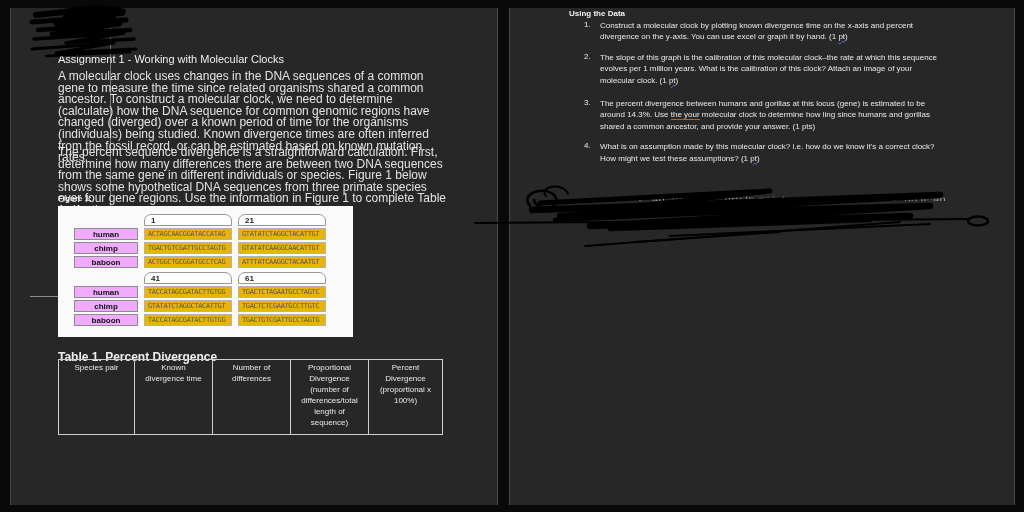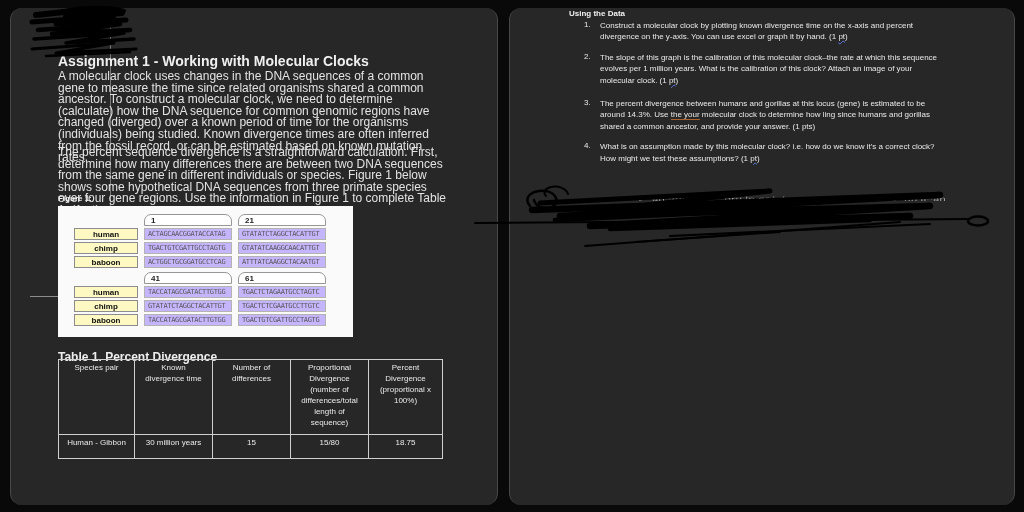--- a/index.html
+++ b/index.html
@@ -1,39 +1,39 @@
 <!DOCTYPE html>
 <html><head>
 <meta charset="utf-8">
 <style>
   html,body{margin:0;padding:0;background:#060606;}
   .stage{position:relative;width:1024px;height:512px;background:#090909;overflow:hidden;
          font-family:"Liberation Sans",sans-serif;}
   .page{position:absolute;top:8px;height:497px;background:#272727;box-sizing:border-box;
-        border-left:1px solid #484848;border-right:1px solid #484848;border-radius:12px;}
+        border-left:1px solid #484848;border-right:1px solid #484848;}
   .page-left{left:10px;width:488px;}
   .page-right{left:509px;width:506px;}
 
   
   .comment-vline{position:absolute;left:99px;top:0;width:1px;height:290px;background:rgba(175,175,175,.6);}
   .comment-hline{position:absolute;left:19px;top:288px;width:29px;height:1px;background:rgba(175,175,175,.75);}
-  .lp-title{position:absolute;left:47px;top:45px;font-size:14px;font-weight:bold;color:#f0f0f0;}
+  .lp-title{position:absolute;left:47px;top:45px;font-size:11px;font-weight:normal;color:#f0f0f0;}
   .lp-para{position:absolute;left:47px;width:392px;font-size:12px;line-height:11.6px;color:#e3e3e3;}
   .lp-para1{top:63px;}
   .lp-para2{top:139px;}
   .lp-figlabel{position:absolute;left:47px;top:186px;font-size:8px;font-weight:bold;color:#f0f0f0;}
   .fig-box{position:absolute;left:47px;top:198px;width:295px;height:131px;background:#fafafa;
            box-sizing:border-box;padding:8px 0 0 16px;}
   .fig-grid{display:grid;grid-template-columns:64px 88px 88px;column-gap:6px;row-gap:2px;margin-bottom:4px;}
   .fig-spacer{height:12px;}
   .fig-tab{height:12px;background:#fff;border:1px solid #979797;border-radius:7px 7px 0 0;
            font-size:8px;font-weight:bold;color:#1c1c1c;line-height:11px;padding-left:6px;box-sizing:border-box;}
-  .fig-label{height:12px;background:#fef9c3;border:1px solid #8c8c8c;font-size:8px;font-weight:bold;
+  .fig-label{height:12px;background:#f0abfc;border:1px solid #8c8c8c;font-size:8px;font-weight:bold;
              color:#101010;text-align:center;line-height:11px;box-sizing:border-box;}
-  .fig-seq{height:12px;background:#c4b5fd;border:1px solid #b3b3b3;font-family:"DejaVu Sans Mono",monospace;
+  .fig-seq{height:12px;background:#eab308;border:1px solid #b3b3b3;font-family:"DejaVu Sans Mono",monospace;
            font-size:7px;letter-spacing:-.35px;color:#585858;line-height:11px;padding-left:3px;
            box-sizing:border-box;white-space:nowrap;overflow:hidden;}
   .lp-tablecap{position:absolute;left:47px;top:342px;font-size:12px;font-weight:bold;color:#eee;}
   .lp-table{position:absolute;left:47px;top:351px;border-collapse:collapse;table-layout:fixed;width:384px;}
   .lp-table th,.lp-table td{border:1px solid #cfcfcf;color:#e9e9e9;font-size:8px;line-height:11px;
            padding:2px 6px;text-align:center;vertical-align:top;font-weight:normal;overflow:hidden;}
   .lp-table thead th{height:70px;}
   .lp-table tbody td{height:19px;}
 
   
@@ -116,27 +116,20 @@
       <thead>
           <tr>
             <th>Species pair</th>
             <th>Known divergence time</th>
             <th>Number of differences</th>
             <th>Proportional Divergence (number of differences/total length of sequence)</th>
             <th>Percent Divergence (proportional x 100%)</th>
           </tr>
         </thead>
       <tbody>
-          <tr>
-            <td>Human - Gibbon</td>
-            <td>30 million years</td>
-            <td>15</td>
-            <td>15/80</td>
-            <td>18.75</td>
-          </tr>
         </tbody>
     </table>
   </div>
 
   <div class="page page-right">
     <div class="rp-heading">Using the Data</div>
     <div class="rp-list">
         <div class="rp-item">
           <span class="rp-num">1.</span>
           <span class="rp-txt">Construct a molecular clock by plotting known divergence time on the x-axis and percent divergence on the y-axis. You can use excel or graph it by hand. (1 <span class="sp-blue">pt</span>)</span>

